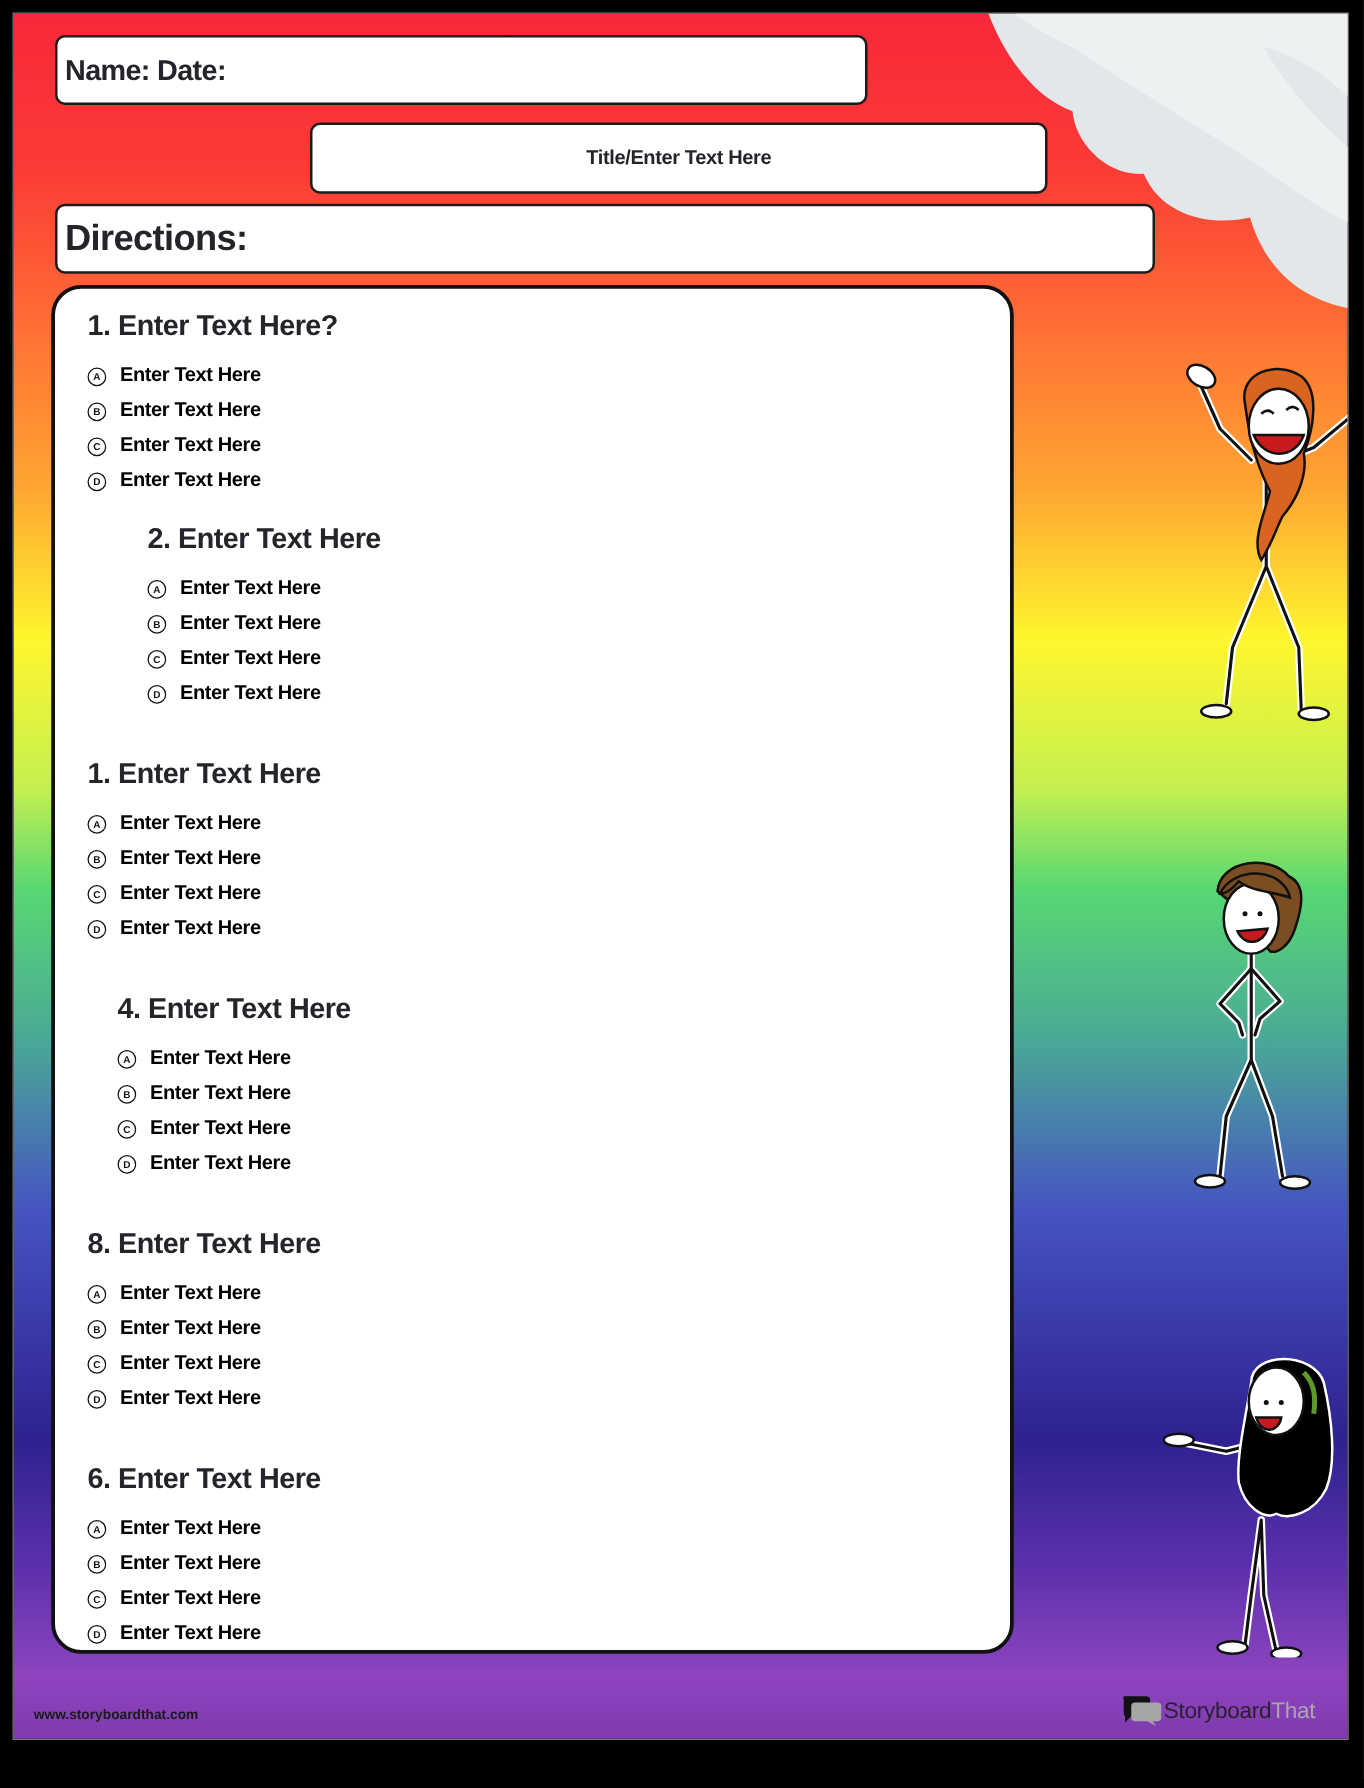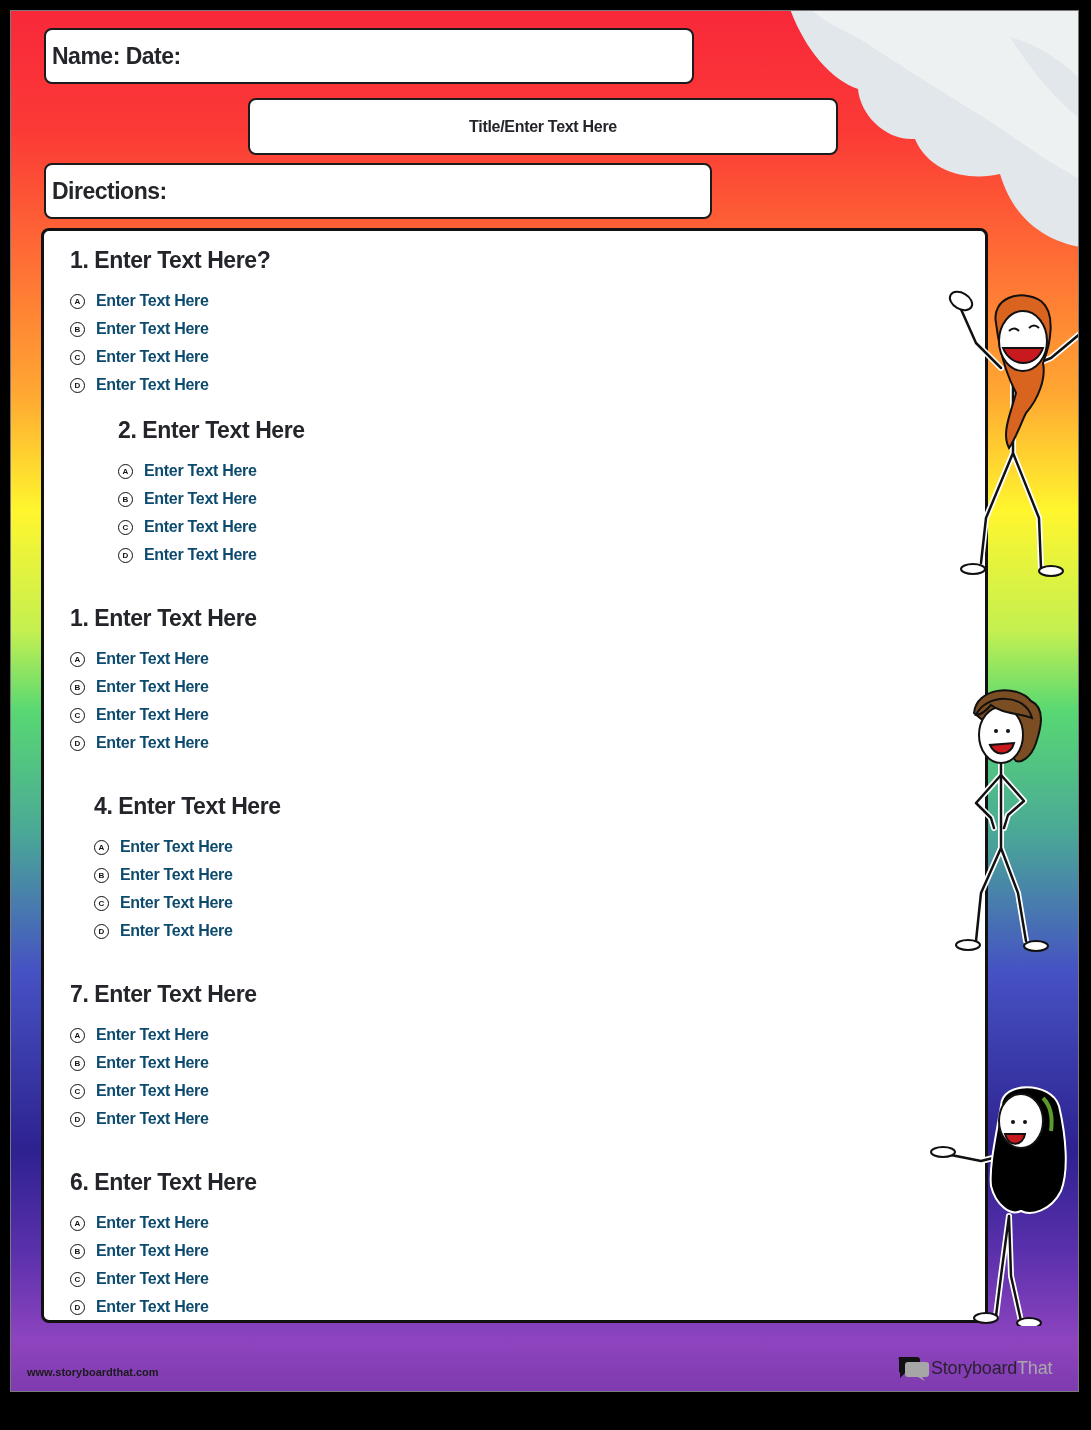--- a/index.html
+++ b/index.html
@@ -12,35 +12,35 @@
       #fff62e 500px, #c4f050 620px, #58d873 700px, #4aa996 820px,
       #4652c3 960px, #2e2190 1140px, #5a30ac 1240px, #8e44bf 1330px, #7e3aae 1382px);
   }
   .cloud { position:absolute; right:-2px; top:-2px; width:290px; height:240px; }
   .box {
     position:absolute; background:#fff; border:2px solid #1b1b1b; border-radius:8px;
     box-sizing:border-box; display:flex; align-items:center; color:#23252a; font-weight:bold;
   }
   .name-box { left:33px; top:17px; width:650px; height:56px; padding-left:6px; font-size:23px; letter-spacing:-0.5px; }
   .title-box { left:237px; top:87px; width:590px; height:57px; justify-content:center; font-size:16px; letter-spacing:-0.3px; }
-  .dir-box { left:33px; top:152px; width:668px; height:56px; padding-left:6px; font-size:23px; letter-spacing:-0.5px; }
+  .dir-box { left:33px; top:152px; width:880px; height:56px; padding-left:6px; font-size:29px; letter-spacing:-0.5px; }
   .panel {
-    position:absolute; left:30px; top:217px; width:947px; height:1095px;
-    background:#fff; border:3px solid #111; border-radius:8px; box-sizing:border-box;
+    position:absolute; left:30px; top:217px; width:770px; height:1095px;
+    background:#fff; border:3px solid #111; border-radius:24px; box-sizing:border-box;
   }
   .question { position:absolute; left:26px; }
   .q-title { font-size:23px; font-weight:bold; color:#23252a; letter-spacing:-0.4px; margin:0; height:30px; line-height:30px; }
   .options { margin-top:12px; }
   .option { display:flex; align-items:center; height:28px; }
   .bubble {
     width:15px; height:15px; border:1.5px solid #111; border-radius:50%;
     display:flex; align-items:center; justify-content:center;
     font-size:8px; font-weight:bold; color:#111; margin-right:11px; box-sizing:border-box;
   }
-  .opt-text { font-size:16px; font-weight:bold; color:#0c4a6e; letter-spacing:-0.3px; }
+  .opt-text { font-size:16px; font-weight:bold; color:#000000; letter-spacing:-0.3px; }
   .figure { position:absolute; }
   .footer-url { position:absolute; left:16px; top:1355px; font-size:11px; font-weight:bold; color:#1a1a1a; }
   .brand { position:absolute; left:886px; top:1344px; display:flex; align-items:center; }
   .brand-text { font-size:18px; color:#2a2030; letter-spacing:-0.2px; }
   .brand-text .that { color:#a9a9a9;margin-top:40px; }
 </style>
 </head>
 <body>
 
 <div class="sheet">
@@ -143,21 +143,21 @@
             <span class="opt-text">Enter Text Here</span>
           </div>
         <div class="option">
             <span class="bubble">D</span>
             <span class="opt-text">Enter Text Here</span>
           </div>
       </div>
     </div>
 
     <div class="question" style="top:748px;">
-      <div class="q-title">7. Enter Text Here</div>
+      <div class="q-title">8. Enter Text Here</div>
       <div class="options">
         <div class="option">
             <span class="bubble">A</span>
             <span class="opt-text">Enter Text Here</span>
           </div>
         <div class="option">
             <span class="bubble">B</span>
             <span class="opt-text">Enter Text Here</span>
           </div>
         <div class="option">

